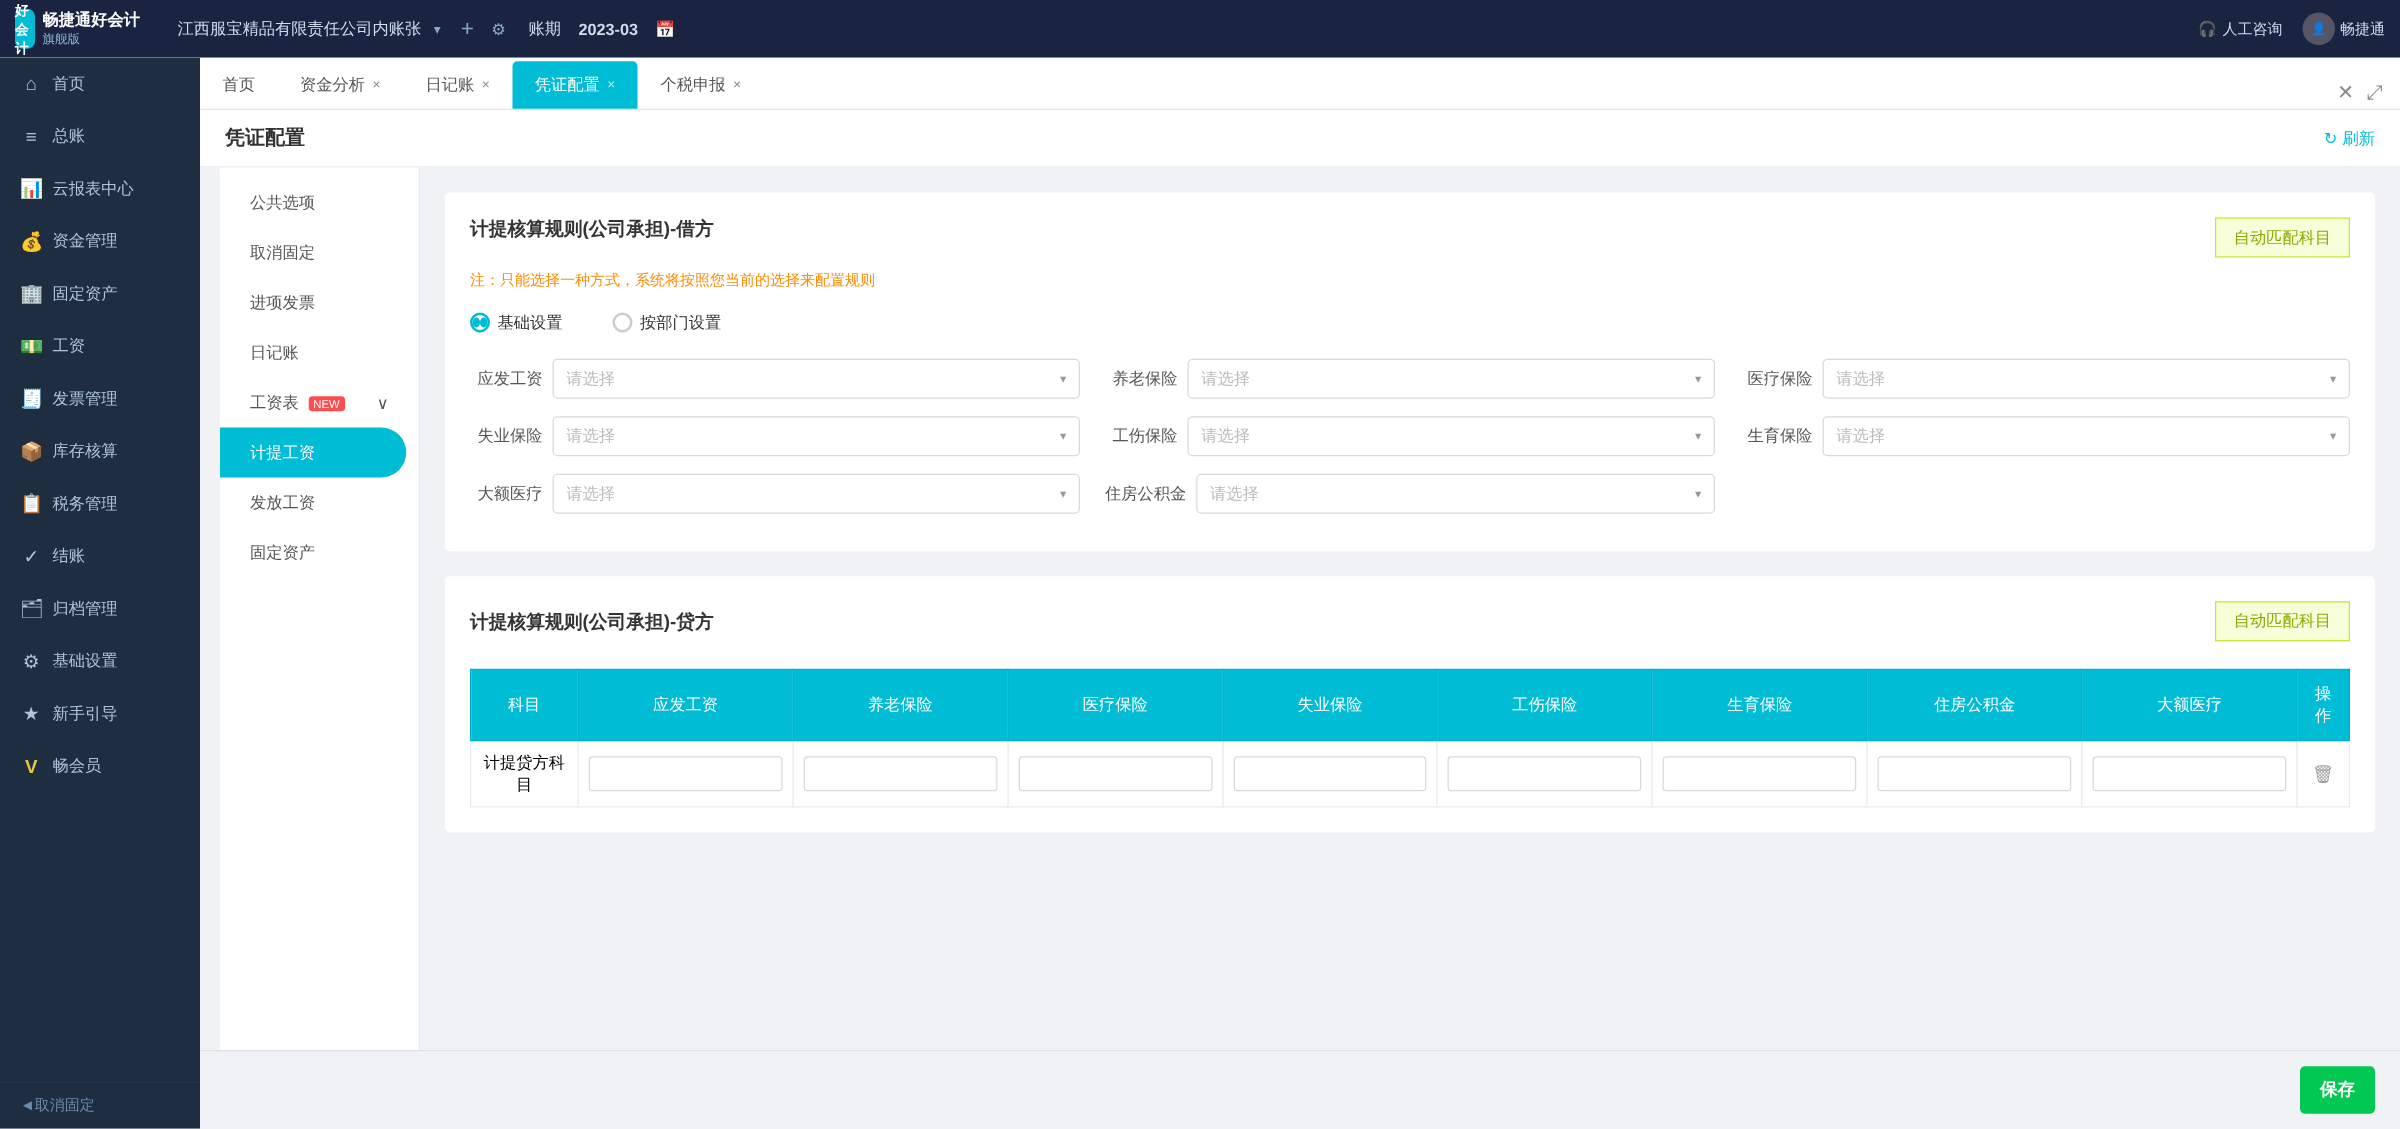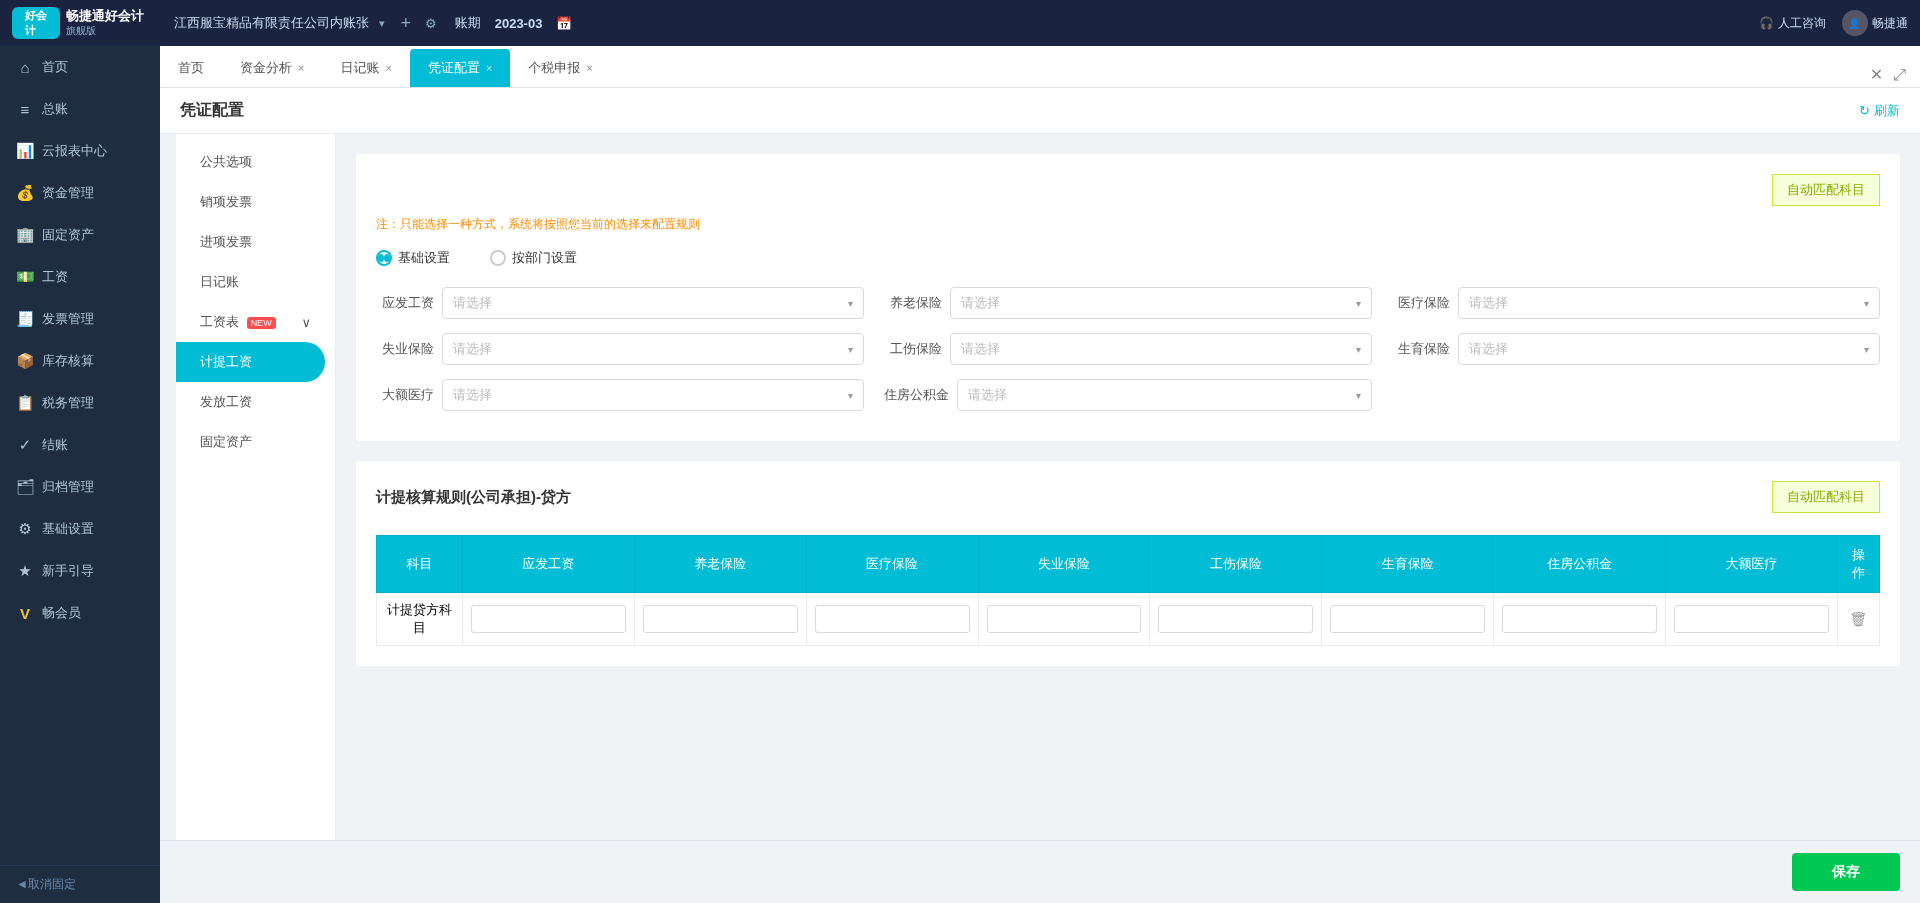--- a/index.html
+++ b/index.html
@@ -1,21 +1,21 @@
 <!DOCTYPE html>
 <html><head>
   <meta charset="utf-8">
   <style>
     * { box-sizing: border-box; margin: 0; padding: 0; }
     body { font-family: 'Microsoft YaHei', Arial, sans-serif; font-size: 13px; background: #f0f2f5; display: flex; flex-direction: column; height: 903px; overflow: hidden; }
 
     
     .topbar { height: 46px; background: #1a2340; display: flex; align-items: center; padding: 0 12px; gap: 10px; flex-shrink: 0; }
     .topbar-logo { display: flex; align-items: center; gap: 6px; }
-    .logo-icon { width: 48px; height: 32px; background: #00bcd4; border-radius: 6px; display: flex; align-items: center; justify-content: center; color: white; font-weight: bold; font-size: 11px; }
+    .logo-icon { width: 16px; height: 32px; background: #00bcd4; border-radius: 6px; display: flex; align-items: center; justify-content: center; color: white; font-weight: bold; font-size: 11px; }
     .logo-text { color: white; font-size: 13px; font-weight: bold; line-height: 1.2; }
     .logo-sub { color: #8ab4c8; font-size: 10px; }
     .topbar-company { color: #cde; font-size: 13px; margin-left: 20px; }
     .topbar-dropdown { color: #8ab; cursor: pointer; font-size: 11px; }
     .topbar-add { color: #8ab; font-size: 18px; cursor: pointer; margin-left: 6px; }
     .topbar-settings { color: #8ab; cursor: pointer; margin-left: 4px; }
     .topbar-period { color: #cde; margin-left: 8px; }
     .topbar-period-val { color: #cde; font-weight: bold; margin-left: 4px; }
     .topbar-cal { color: #00bcd4; cursor: pointer; margin-left: 4px; }
     .topbar-right { margin-left: auto; display: flex; align-items: center; gap: 16px; }
@@ -88,21 +88,21 @@
     .data-table { width: 100%; border-collapse: collapse; font-size: 13px; }
     .data-table thead tr { background: #00bcd4; color: #fff; }
     .data-table thead th { padding: 10px 8px; text-align: center; font-weight: normal; border: 1px solid #00b0cc; }
     .data-table tbody tr { background: #fff; }
     .data-table tbody td { padding: 8px; text-align: center; border: 1px solid #e8ecf0; }
     .table-input { width: 100%; border: 1px solid #d9d9d9; border-radius: 3px; height: 28px; text-align: center; font-size: 13px; outline: none; }
     .delete-btn { color: #999; cursor: pointer; font-size: 14px; }
 
     
     .save-bar { background: #f0f2f5; padding: 12px 20px; display: flex; justify-content: flex-end; border-top: 1px solid #e0e4ea; flex-shrink: 0; }
-    .save-btn { background: #00c853; color: #fff; border: none; border-radius: 4px; padding: 10px 40px; font-size: 14px; cursor: pointer; font-weight: bold; }
+    .save-btn { background: #00c853; color: #fff; border: none; border-radius: 4px; padding: 10px 16px; font-size: 14px; cursor: pointer; font-weight: bold; }
 
     
     .main-content::-webkit-scrollbar { width: 6px; }
     .main-content::-webkit-scrollbar-thumb { background: #ccc; border-radius: 3px; }
 
     .clearfix::after { content: ''; display: table; clear: both; }
     .win-btn { color: #888; cursor: pointer; font-size: 16px; line-height: 1; }
   </style>
 </head>
 <body>
@@ -232,37 +232,38 @@
       <div class="refresh-btn">
         <span>↻</span>
         <span>刷新</span>
       </div>
     </div>
 
     <div class="sub-nav-area">
 
       <div class="sub-nav">
         <div class="sub-nav-item">公共选项</div>
-        <div class="sub-nav-item">销项发票</div>
+        <div class="sub-nav-item">取消固定</div>
         <div class="sub-nav-item">进项发票</div>
         <div class="sub-nav-item">日记账</div>
         <div class="sub-nav-parent">
           <span>工资表 <span class="new-badge">NEW</span></span>
           <span>∨</span>
         </div>
         <div class="sub-nav-item active">计提工资</div>
         <div class="sub-nav-item">发放工资</div>
         <div class="sub-nav-item">固定资产</div>
       </div>
 
       <div class="main-content">
 
         <div class="section">
           <div class="clearfix">
             <button class="auto-match-btn" style="float:right;">自动匹配科目</button>
+            <div class="section-title">计提核算规则(公司承担)-借方</div>
           </div>
           <div class="note-text">注：只能选择一种方式，系统将按照您当前的选择来配置规则</div>
 
           <div class="radio-group">
             <div class="radio-item">
               <div class="radio-circle checked">
                   <div style="width:8px;height:8px;border-radius:50%;background:#00bcd4;"></div>
                 </div>
               <span class="radio-label">基础设置</span>
             </div>

